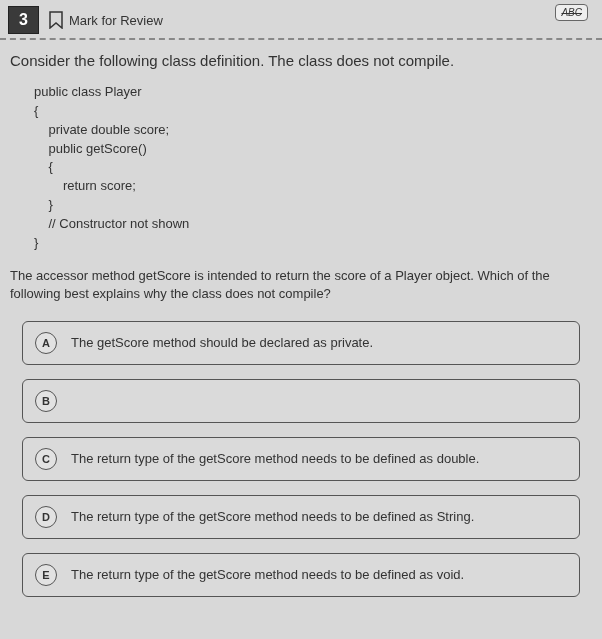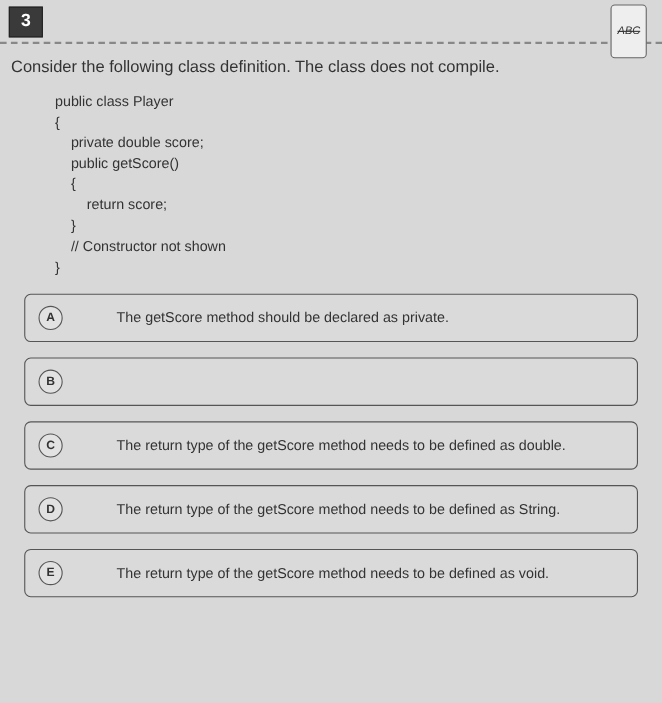--- a/index.html
+++ b/index.html
@@ -39,40 +39,40 @@
       display: inline-block;
     }
     .bookmark-icon svg { display: block; }
     .mark-label { font-size: 13px; color: #333; }
     .abc-btn {
       position: absolute;
       right: 14px;
       top: 4px;
       border: 1px solid #666;
       border-radius: 4px;
-      padding: 18px 5px;
+      padding: 2px 5px;
       font-size: 10px;
       font-style: italic;
       background: #eee;
       cursor: pointer;
     }
     .abc-strike { text-decoration: line-through; }
     .content {
       padding: 12px 10px 0 10px;
     }
     .prompt-intro {
       font-size: 15px;
       margin-bottom: 14px;
       color: #333;
     }
     .code-block {
       font-family: Arial, Helvetica, sans-serif;
       font-size: 13px;
       white-space: pre;
-      margin-left: 40px;
+      margin-left: 24px;
       margin-bottom: 14px;
       line-height: 1.45;
       color: #333;
     }
     .prompt-followup {
       font-size: 13px;
       line-height: 1.4;
       margin-bottom: 18px;
       color: #333;
     }
@@ -99,44 +99,52 @@
       align-items: center;
       justify-content: center;
       font-size: 11px;
       font-weight: bold;
       flex-shrink: 0;
       background: #e2e2e2;
     }
     .option-text {
       font-size: 13px;
       color: #333;
-      margin-left: 35px;
     }
   </style>
 </head>
 <body>
 
 <div class="header-bar">
   <div class="q-number">3</div>
+  <div class="bookmark-wrap">
+    <span class="bookmark-icon">
+      <svg viewBox="0 0 14 18" width="14" height="18">
+        <path d="M1 1 h12 v16 l-6 -5 l-6 5 z" fill="none" stroke="#333" stroke-width="1.5"></path>
+      </svg>
+    </span>
+    <span class="mark-label">Mark for Review</span>
+  </div>
   <div class="abc-btn">
     <span class="abc-strike">ABC</span>
   </div>
 </div>
 
 <div class="content">
   <p class="prompt-intro">Consider the following class definition. The class does not compile.</p>
   <div class="code-block">public class Player
 {
     private double score;
     public getScore()
     {
         return score;
     }
     // Constructor not shown
 }</div>
+  <p class="prompt-followup">The accessor method getScore is intended to return the score of a Player object. Which of the following best explains why the class does not compile?</p>
 
   <div class="options">
     <div class="option">
       <div class="option-letter">A</div>
       <div class="option-text">The getScore method should be declared as private.</div>
     </div>
     <div class="option">
       <div class="option-letter">B</div>
     </div>
     <div class="option">

